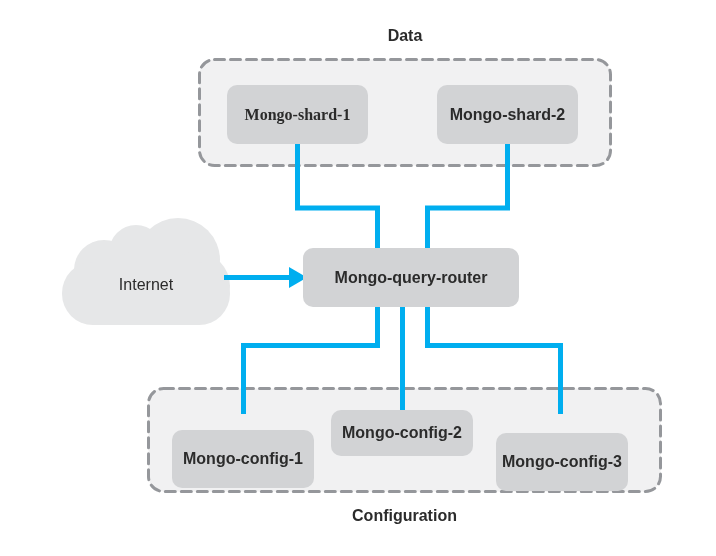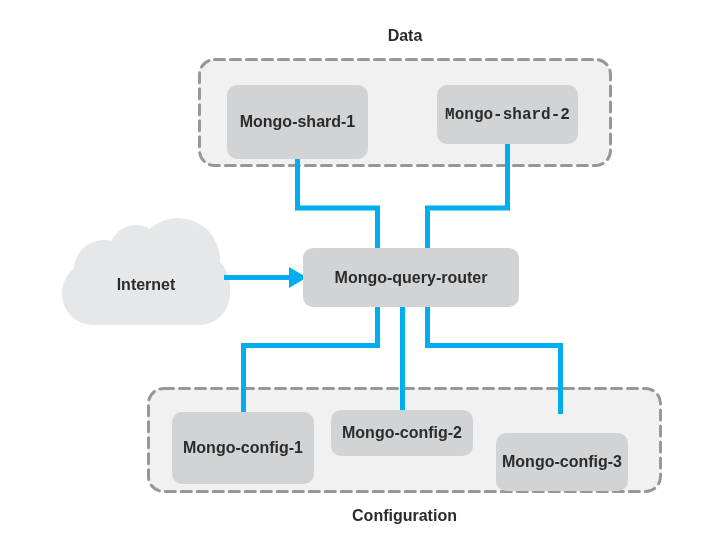--- a/index.html
+++ b/index.html
@@ -64,21 +64,21 @@
     font-weight: 600;
     color: var(--text, #2B2B2B);
   }
   .cloud-label {
     position: absolute;
     left: 70px;
     top: 276px;
     width: 152px;
     text-align: center;
     font-size: 16px;
-    font-weight: 700;
+    font-weight: 400;
     color: var(--text, #2B2B2B);
   }
 </style>
 </head>
 <body>
 
 <div class="stage">
 
   <svg class="layer" width="716" height="556" viewBox="0 0 716 556">
 
@@ -102,22 +102,22 @@
     <path class="connector" d="M377.5,303 L377.5,345.5 L243.5,345.5 L243.5,414"></path>
     <path class="connector" d="M402.5,303 L402.5,414"></path>
     <path class="connector" d="M427.5,303 L427.5,345.5 L560.5,345.5 L560.5,414"></path>
   </svg>
 
   <div class="section-label" style="left:198px; top:27px; width:414px;">Data</div>
   <div class="section-label" style="left:147px; top:507px; width:515px;">Configuration</div>
 
   <div class="cloud-label">Internet</div>
 
-  <div class="node" style="left:227px; top:85px; width:141px; height:74px;">Mongo-shard-1</div>
-  <div class="node" style="left:437px; top:85px; width:141px; height:59px;font-family:Liberation Mono, monospace;">Mongo-shard-2</div>
+  <div class="node" style="left:227px; top:85px; width:141px; height:59px;font-family:Liberation Serif, serif;">Mongo-shard-1</div>
+  <div class="node" style="left:437px; top:85px; width:141px; height:59px;">Mongo-shard-2</div>
 
   <div class="node" style="left:303px; top:248px; width:216px; height:59px;">Mongo-query-router</div>
 
-  <div class="node" style="left:172px; top:412px; width:142px; height:72px;">Mongo-config-1</div>
+  <div class="node" style="left:172px; top:430px; width:142px; height:58px;">Mongo-config-1</div>
   <div class="node" style="left:331px; top:410px; width:142px; height:46px;">Mongo-config-2</div>
   <div class="node" style="left:496px; top:410px; width:132px; height:58px;margin-top:23px;">Mongo-config-3</div>
 
 </div>
 
 </body></html>

